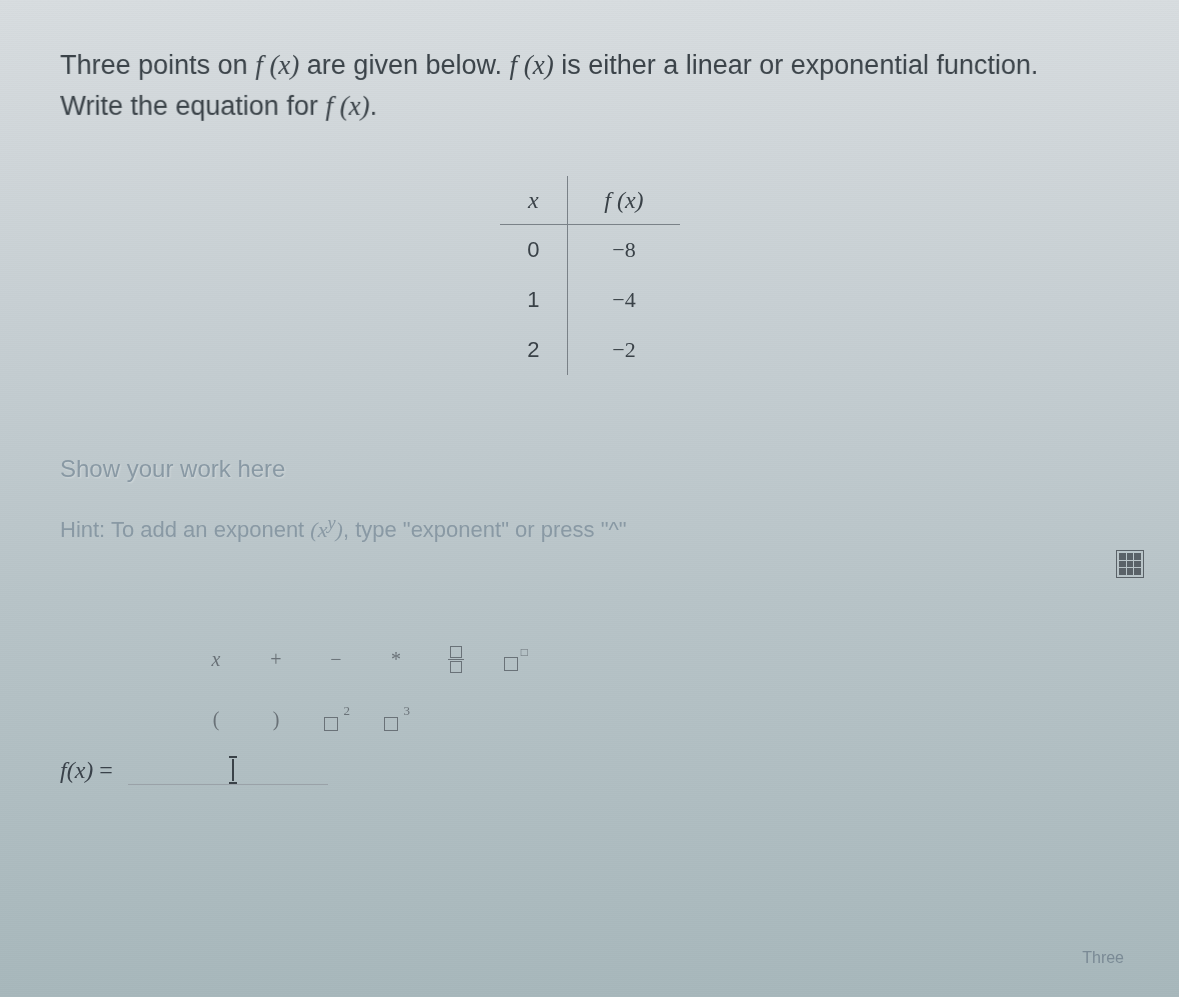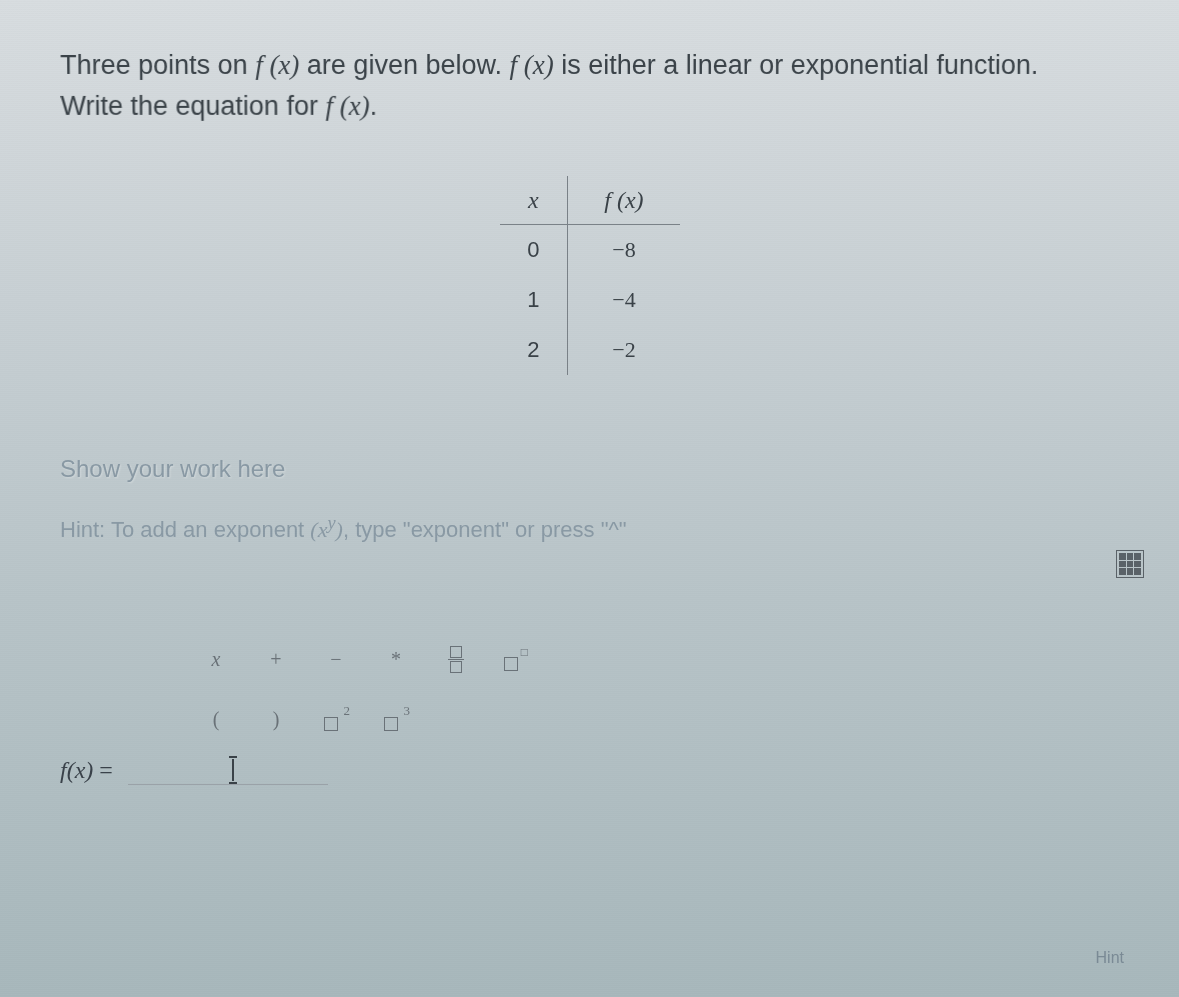--- a/index.html
+++ b/index.html
@@ -330,13 +330,13 @@
   <span class="answer-label">
     <span>f(x)</span><span style="font-style:normal"> = </span>
   </span>
   <div class="answer-input">
     <span style="margin-left:100px;display:inline-block">
       <span class="cursor-bar"><span class="cursor-mid"></span></span>
     </span>
   </div>
 </div>
 
-<div class="check-btn">Hint</div>
+<div class="check-btn">Three</div>
 
 </body></html>

